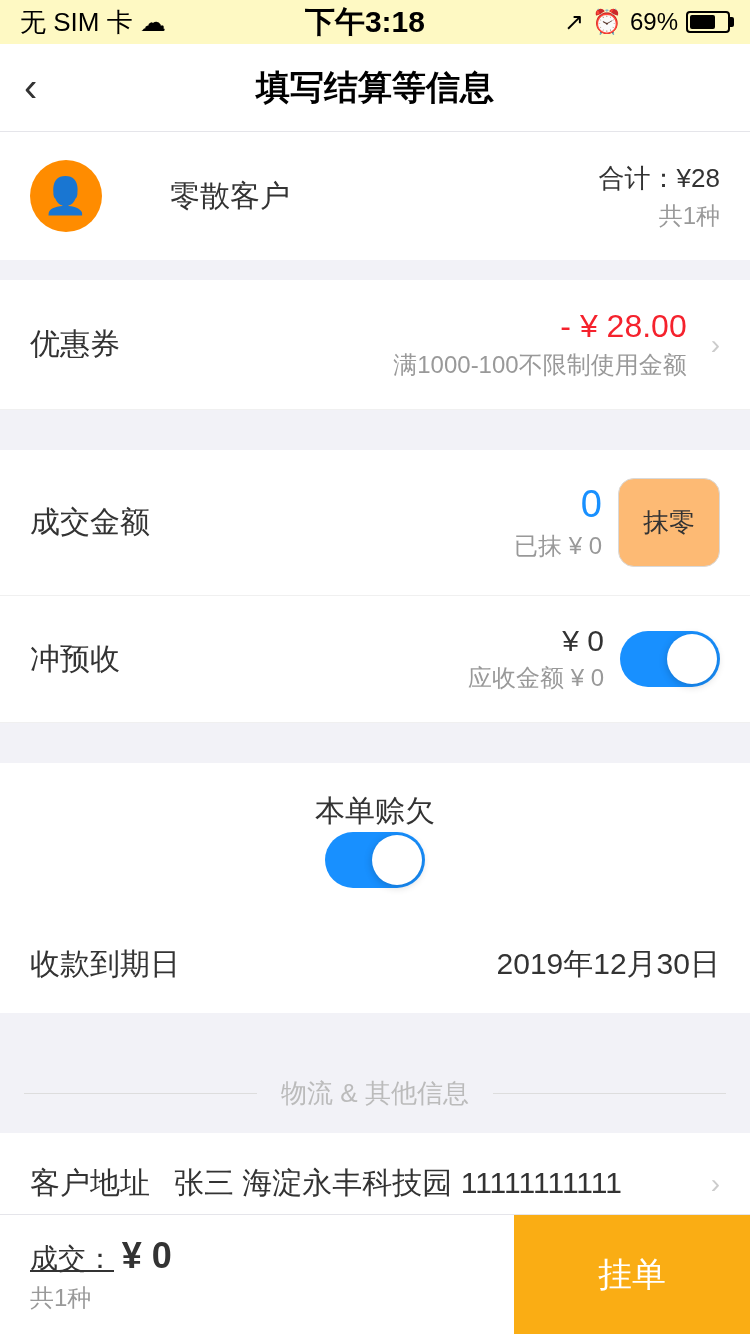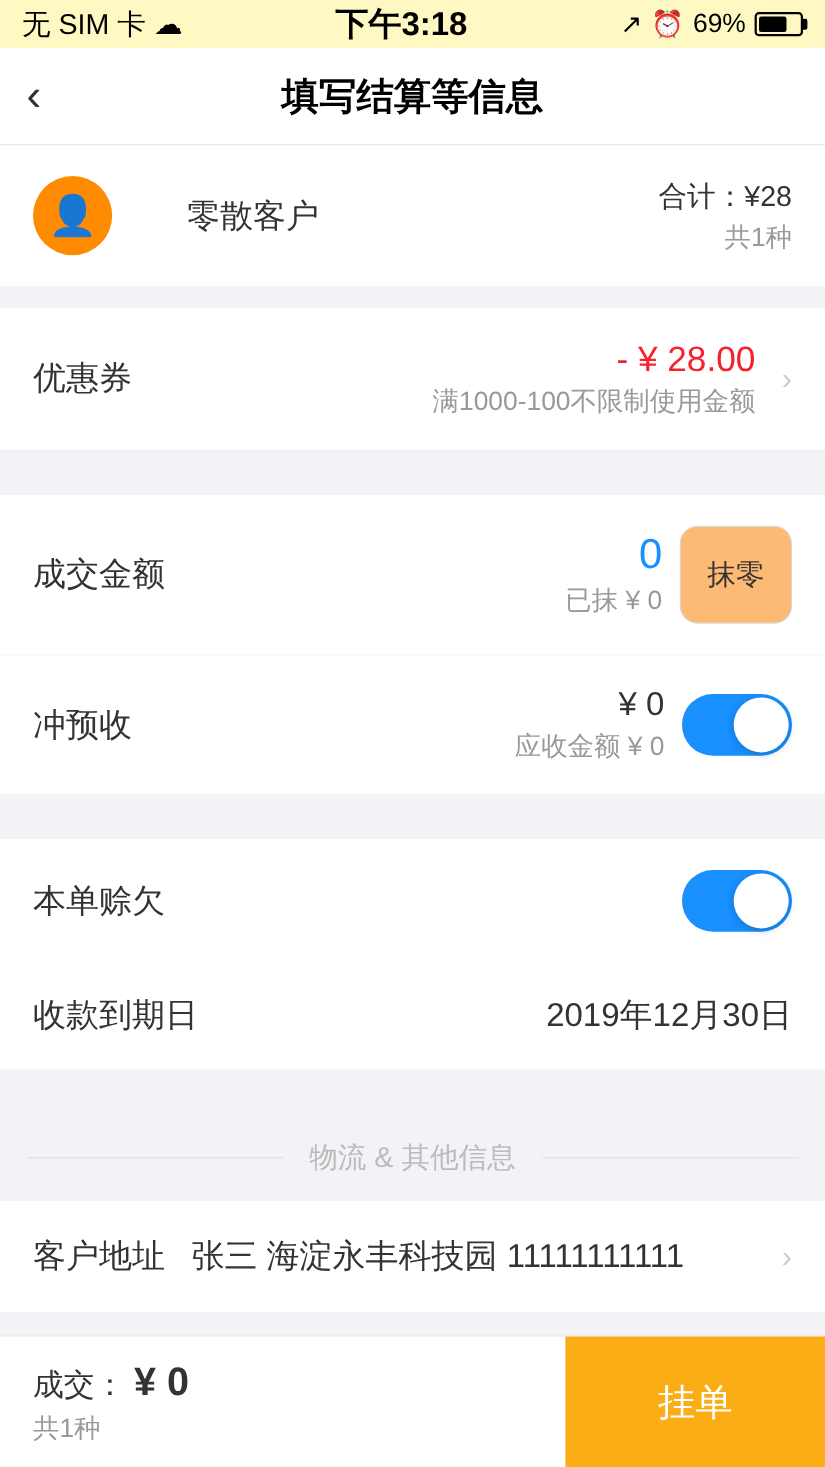--- a/index.html
+++ b/index.html
@@ -176,21 +176,21 @@
       height: 120px;
       background: #fff;
       display: flex;
       align-items: center;
       border-top: 1px solid #e5e5ea;
     }
     .bottom-left {
       flex: 1;
       padding: 0 30px;
     }
-    .bottom-deal { font-size: 28px; color: #333; }
+    .bottom-deal { font-size: 28px; color: #333; text-decoration: underline; }
     .bottom-deal-amount { font-size: 36px; color: #333; font-weight: 600; }
     .bottom-count { font-size: 24px; color: #999; margin-top: 4px; }
     .btn-hang {
       width: 236px;
       height: 120px;
       background: #faad14;
       display: flex;
       align-items: center;
       justify-content: center;
       font-size: 34px;
@@ -287,21 +287,21 @@
       <div class="toggle">
         <div class="toggle-knob"></div>
       </div>
     </div>
   </div>
 </div>
 
 <div class="section-divider"></div>
 
 <div class="section">
-  <div class="row-item" style="border-bottom: none;">
+  <div class="row-item" style="border-bottom: none; flex-direction: column;">
     <span class="row-label">本单赊欠</span>
     <div class="row-right">
       <div class="toggle">
         <div class="toggle-knob"></div>
       </div>
     </div>
   </div>
 
   <div class="row-item" style="border-bottom: none; gap: 29px;">
     <span class="row-label">收款到期日</span>

